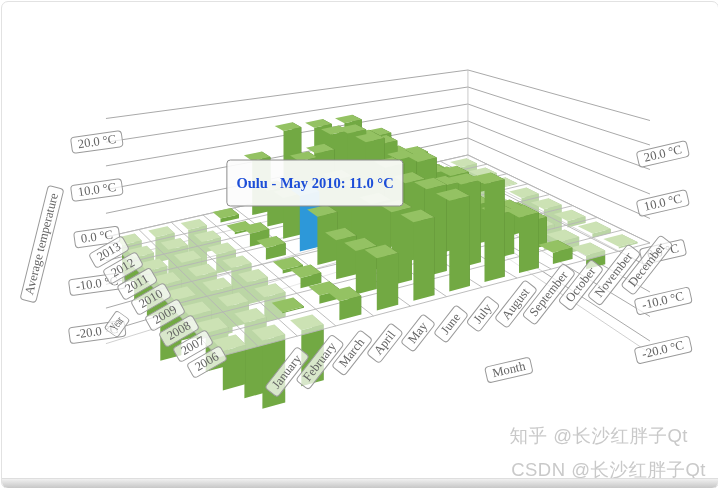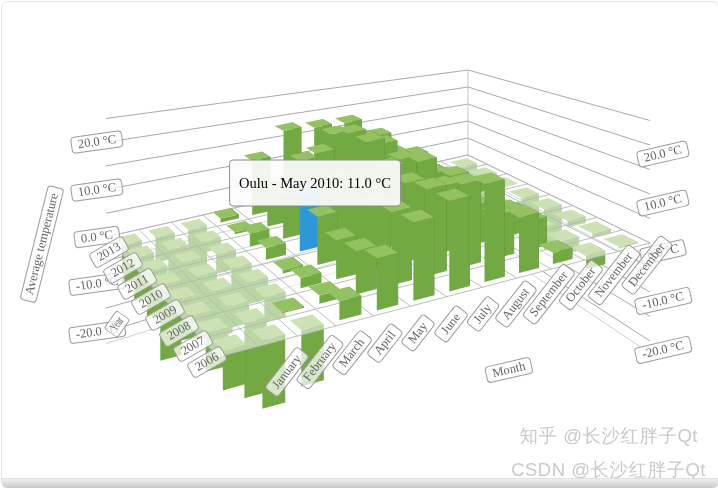--- a/index.html
+++ b/index.html
@@ -16,29 +16,29 @@
     border:1.4px solid #9a9a9a;border-radius:4px;
     padding:0px 6px;font-size:12.5px;color:#626262;
     transform:translate(-50%,-50%) rotate(var(--r,0deg)) scaleX(var(--sx,1));
   }
   .lbl.title{font-size:12.5px;}
   .tooltip{
     position:absolute;left:313px;top:181px;
     transform:translate(-50%,-50%);white-space:nowrap;
     background:rgba(252,252,252,0.92);
     border:1.4px solid #8c8c8c;border-radius:4px;
-    padding:14px 9px;font-size:14.5px;color:#000000;z-index:30;
+    padding:14px 9px;font-size:14.5px;color:#1d4ed8;z-index:30;font-weight:bold;
   }
   .wm{
     position:absolute;white-space:nowrap;z-index:40;
     font-family:"Liberation Sans", sans-serif;
     font-size:18.5px;letter-spacing:0.5px;color:#c9c9c9;
     text-shadow:1px 1px 0 #ffffff;
   }
-  .wm1{right:20px;top:421px;}
+  .wm1{right:30px;top:421px;}
   .wm2{right:12px;top:439px;margin-top:16px;}
   .bottom-bar{
     position:absolute;left:0;right:0;bottom:0;height:9px;z-index:50;
     background:linear-gradient(#f0f0f0,#c7c7c7);
     border-top:1px solid #dedede;
   }
 </style>
 </head>
 <body>
 

